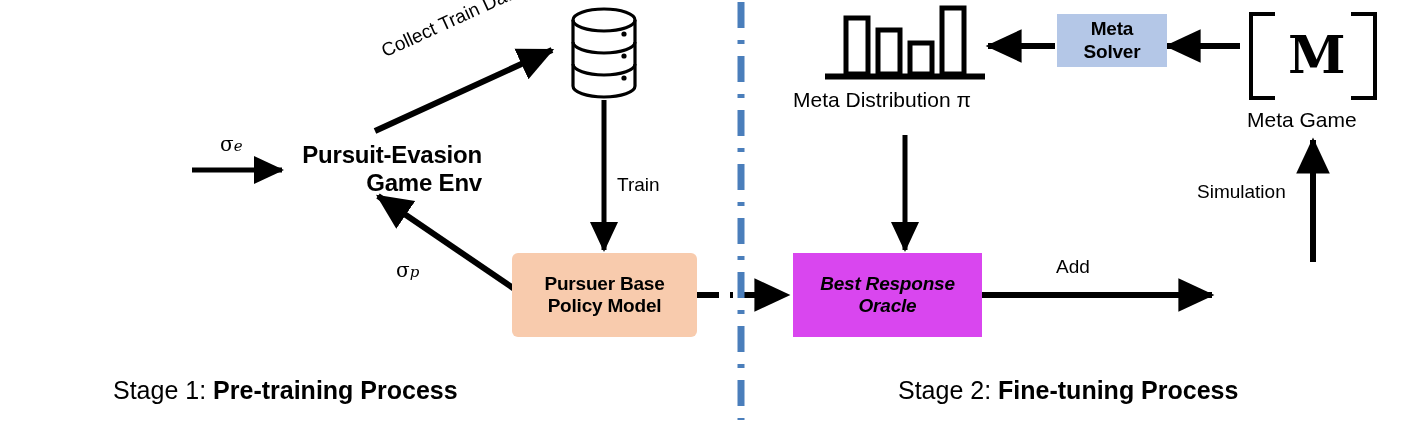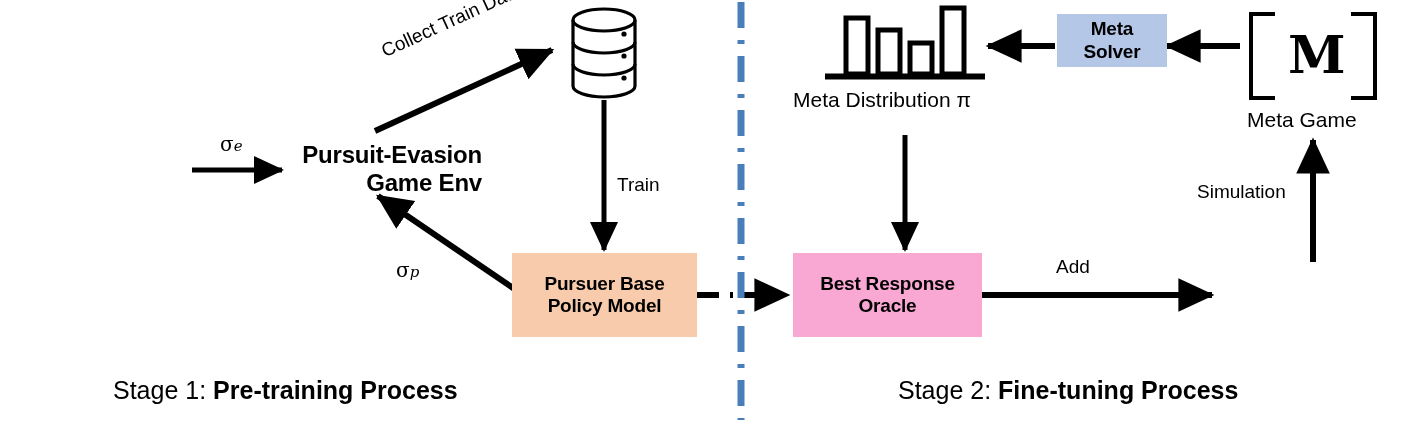--- a/index.html
+++ b/index.html
@@ -4,21 +4,21 @@
 <style>
   html,body{margin:0;padding:0;background:#ffffff;}
   body{width:1404px;height:432px;position:relative;overflow:hidden;
        font-family:"Liberation Sans",sans-serif;color:#000;}
   #canvas{position:absolute;left:0;top:0;width:1404px;height:432px;}
   .box{position:absolute;box-sizing:border-box;display:flex;align-items:center;
        justify-content:center;text-align:center;font-weight:bold;line-height:1.18;
        font-size:19px;letter-spacing:-0.2px;}
   .blue{background:#b4c7e7;}
   .peach{background:#f8cbad;}
-  .green{background:#f9a8d4;}
+  .green{background:#d946ef;font-style:italic;}
   .plain-label{position:absolute;font-weight:bold;font-size:24px;text-align:right;
        line-height:1.18;letter-spacing:-0.2px;}
   .edge-label{position:absolute;font-size:19px;font-weight:normal;white-space:nowrap;}
   .cap-label{position:absolute;font-size:21px;font-weight:normal;white-space:nowrap;}
   .stage{position:absolute;font-size:25px;font-weight:normal;white-space:nowrap;}
   .stage b{font-weight:bold;}
   .sym{position:absolute;font-size:20px;white-space:nowrap;
        font-family:"DejaVu Serif",serif;}
   .sym i{font-style:italic;font-size:15px;}
   svg{position:absolute;left:0;top:0;overflow:visible;}
@@ -81,21 +81,21 @@
       <path d="M1351,14 h24 v84 h-24"></path>
     </g>
   </svg>
 
 
   <div class="plain-label" style="left:296px;top:141px;width:186px;">
     <span style="white-space:pre-line;">Pursuit-Evasion
 Game Env</span>
   </div>
 
-  <div class="box peach" style="left:512px;top:253px;width:185px;height:84px;">
+  <div class="box peach" style="left:512px;top:253px;width:185px;height:84px;border-radius:6px;">
     <span style="white-space:pre-line;">Pursuer Base
 Policy Model</span>
   </div>
 
   <div class="box green" style="left:793px;top:253px;width:189px;height:84px;">
     <span style="white-space:pre-line;">Best Response
 Oracle</span>
   </div>
 
 

